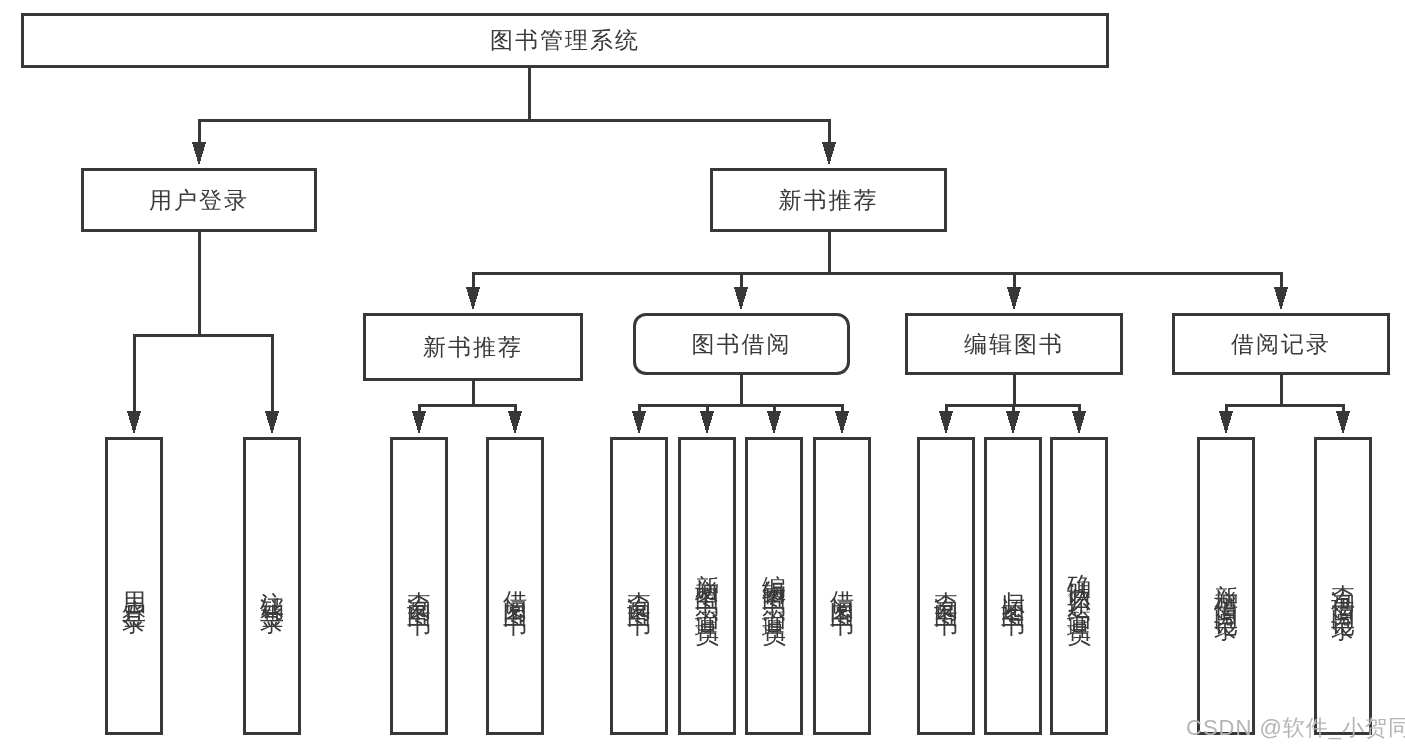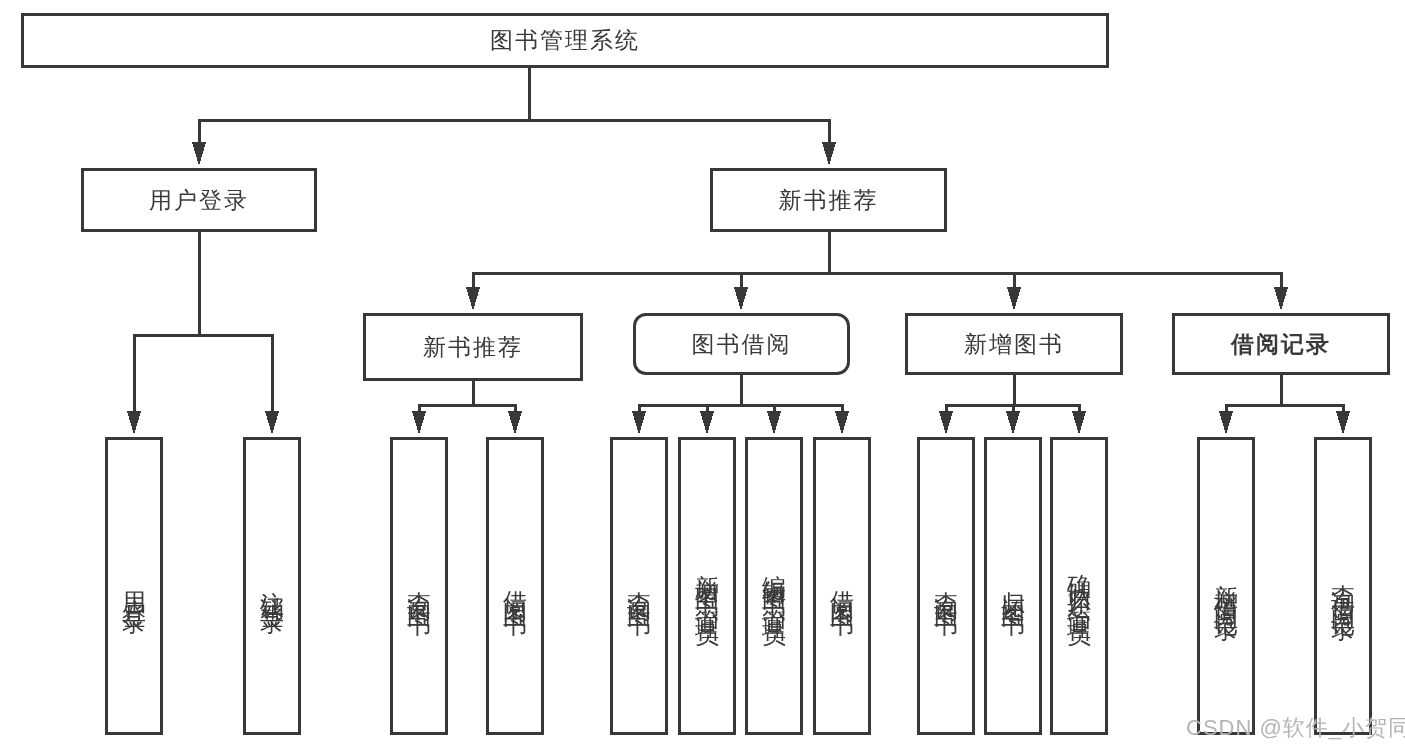--- a/index.html
+++ b/index.html
@@ -34,21 +34,21 @@
     font-size:24px;line-height:1;
     color:var(--text,#3a3a3a);
     white-space:nowrap;
   }
   #n-root{left:21px;top:13px;width:1088px;height:55px;}
   #n-user-login{left:81px;top:168px;width:236px;height:64px;}
   #n-book-mgmt{left:710px;top:168px;width:237px;height:64px;}
   #n-l3-0{left:363px;top:313px;width:220px;height:68px;}
   #n-l3-1{left:633px;top:313px;width:217px;height:62px;border-radius:13px;}
   #n-l3-2{left:905px;top:313px;width:218px;height:62px;}
-  #n-l3-3{left:1172px;top:313px;width:218px;height:62px;font-weight:bold;}
+  #n-l3-3{left:1172px;top:313px;width:218px;height:62px;}
   #l0{left:105px;}  #l1{left:243px;}
   #l2{left:390px;}  #l3{left:486px;}
   #l4{left:610px;}  #l5{left:678px;}  #l6{left:745px;}  #l7{left:813px;}
   #l8{left:917px;}  #l9{left:984px;}  #l10{left:1050px;}
   #l11{left:1197px;} #l12{left:1314px;}
   #watermark{
     position:absolute;z-index:5;
     left:1186px;top:713px;
     font-size:22px;letter-spacing:1px;
     color:var(--watermark,#b4b4b4);
@@ -149,21 +149,21 @@
     <span>新书推荐</span>
   </div>
 
   <div class="hbox" id="n-l3-0">
     <span>新书推荐</span>
   </div>
   <div class="hbox" id="n-l3-1">
     <span>图书借阅</span>
   </div>
   <div class="hbox" id="n-l3-2">
-    <span>新增图书</span>
+    <span>编辑图书</span>
   </div>
   <div class="hbox" id="n-l3-3">
     <span>借阅记录</span>
   </div>
 
   <div class="leaf" id="l0">
     <span class="vtext">用户登录</span>
   </div>
   <div class="leaf" id="l1">
     <span class="vtext">注销登录</span>

